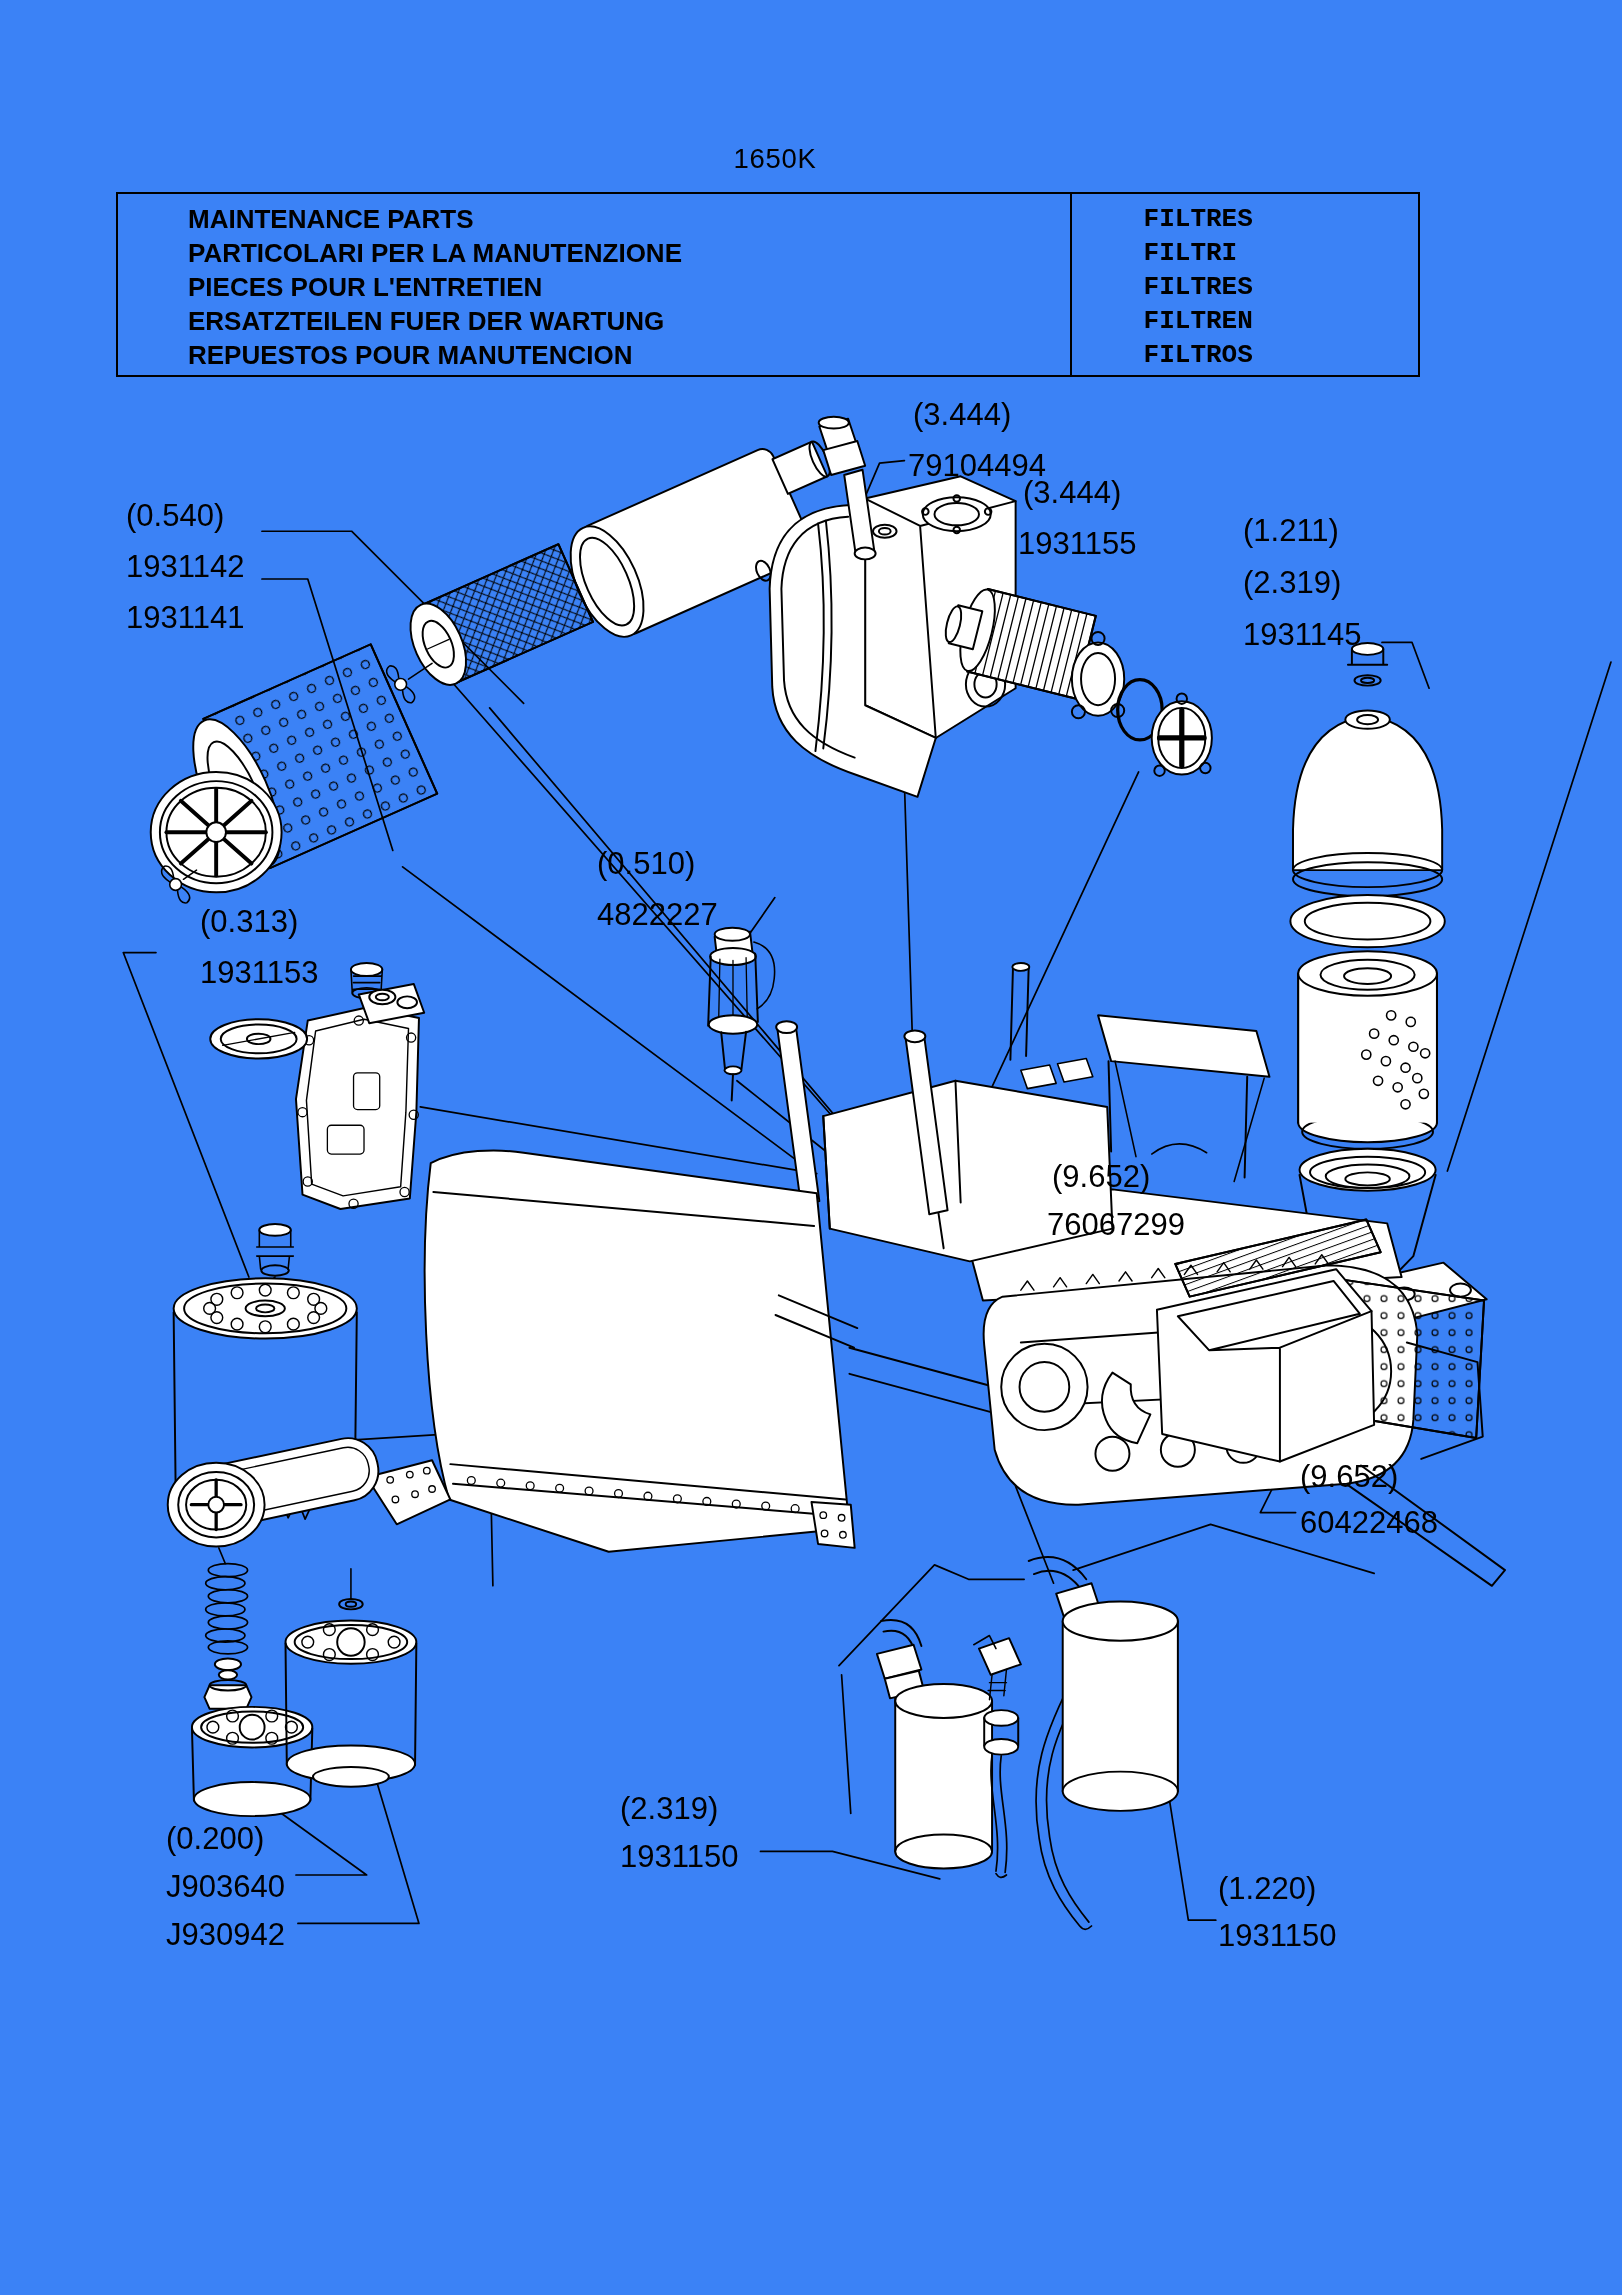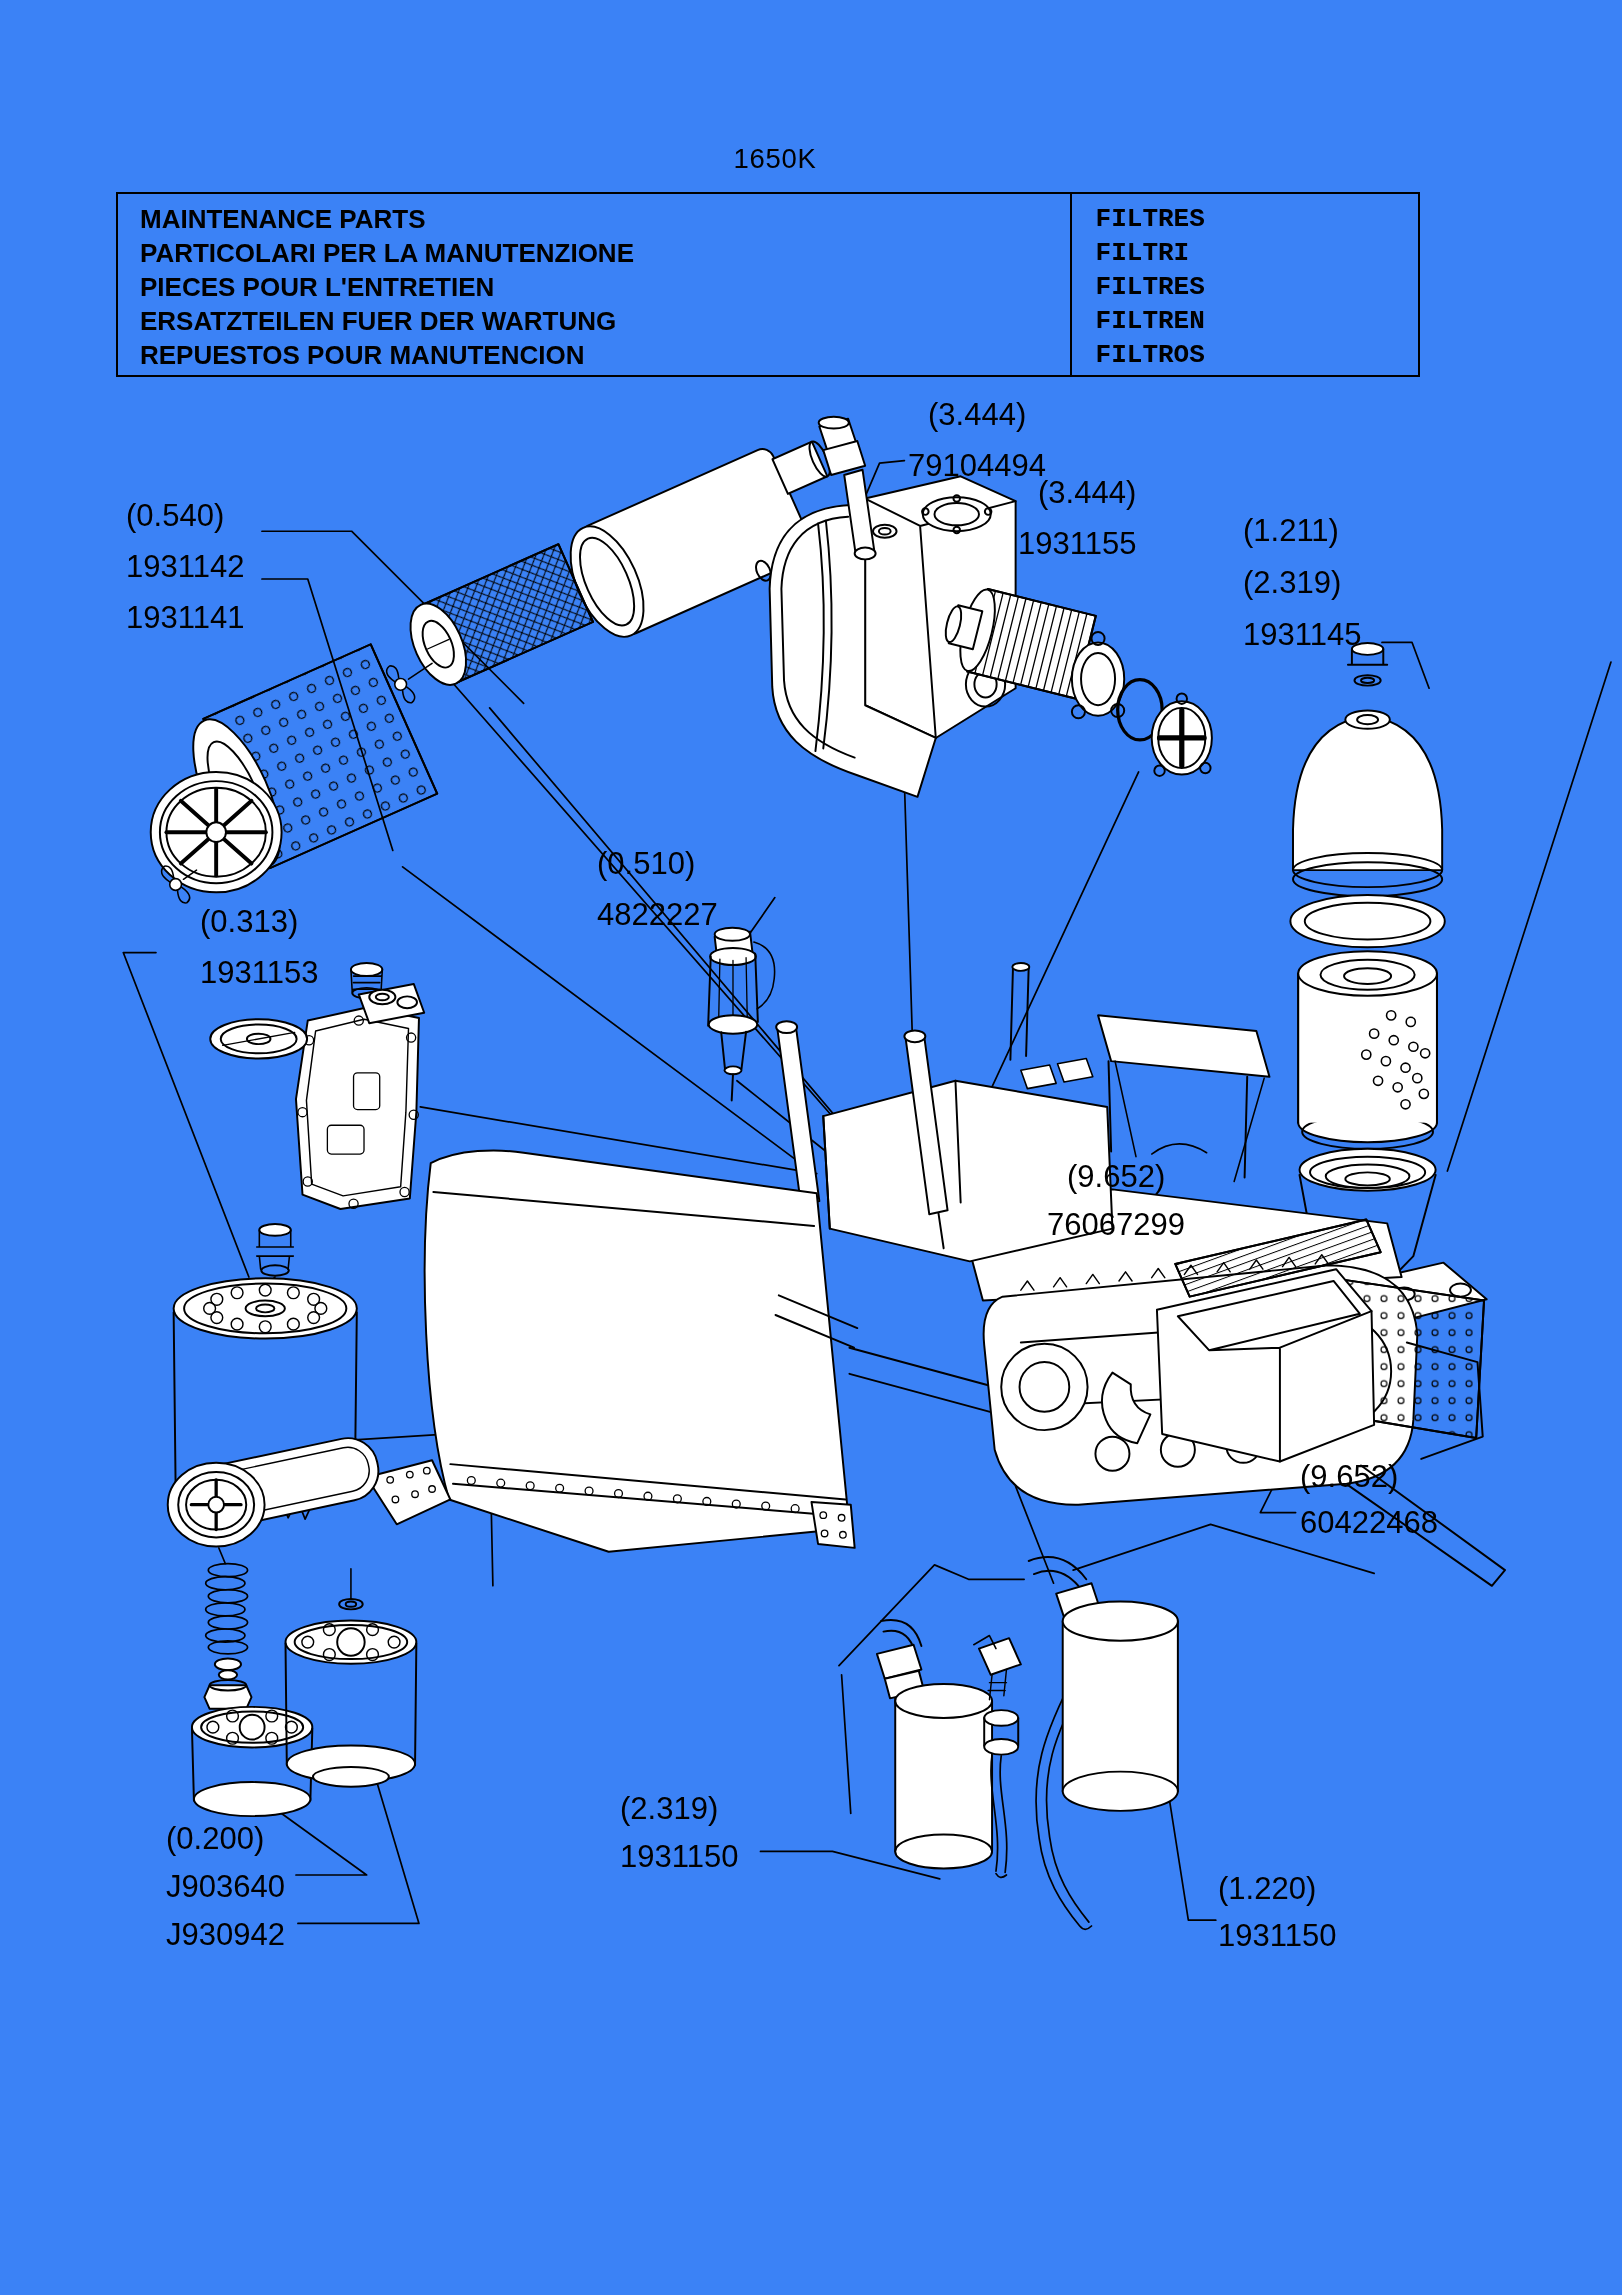--- a/index.html
+++ b/index.html
@@ -5,24 +5,24 @@
   html,body{margin:0;padding:0;background:#fff;}
   .page{position:relative;width:1623px;height:2295px;background:#3b82f6;overflow:hidden;
         font-family:"Liberation Sans",sans-serif;color:#000;}
   .title{position:absolute;left:667px;top:143px;width:216px;text-align:center;
          font-size:27.5px;letter-spacing:0.7px;}
   .hdr{position:absolute;left:116px;top:192px;width:1304px;height:185px;
        border:2.6px solid #000;box-sizing:border-box;display:flex;}
   .hdr-cell{box-sizing:border-box;padding:7.9px 0 0 22px;}
   .hdr-left{width:952px;}
   .hdr-right{flex:1;border-left:2.6px solid #000;padding-left:23.6px;font-family:Liberation Mono, monospace;}
-  .hdr-cell span{display:block;font-weight:bold;font-size:26px;line-height:34px;white-space:nowrap;}
+  .hdr-cell span{display:block;font-weight:bold;font-size:26px;line-height:34px;white-space:nowrap;margin-left:48px;}
   .callout{position:absolute;font-size:31px;line-height:51px;white-space:nowrap;}
   .callout span{display:block;}
-  .ind{margin-left:20px;}
+  .ind{margin-left:5px;}
   svg.art{position:absolute;left:0;top:0;}
   svg.art *{vector-effect:none;}
 </style>
 </head>
 <body>
 
 <div class="page">
 
   <svg class="art" width="1623" height="2295" viewBox="0 0 2480 3508" fill="none" stroke="#000" stroke-width="3" stroke-linecap="round" stroke-linejoin="round">
     <defs>

